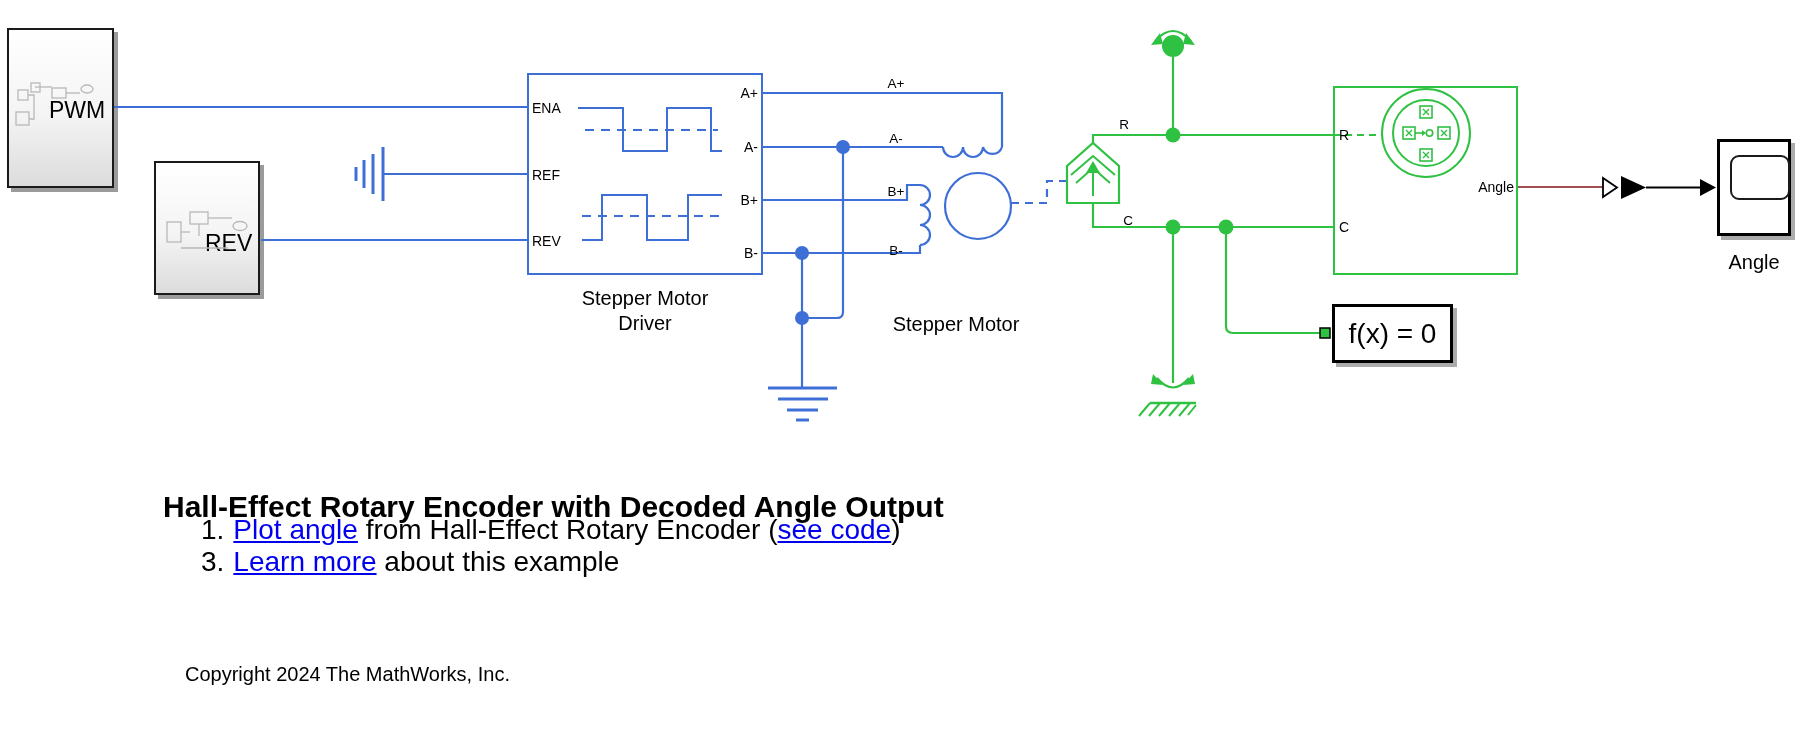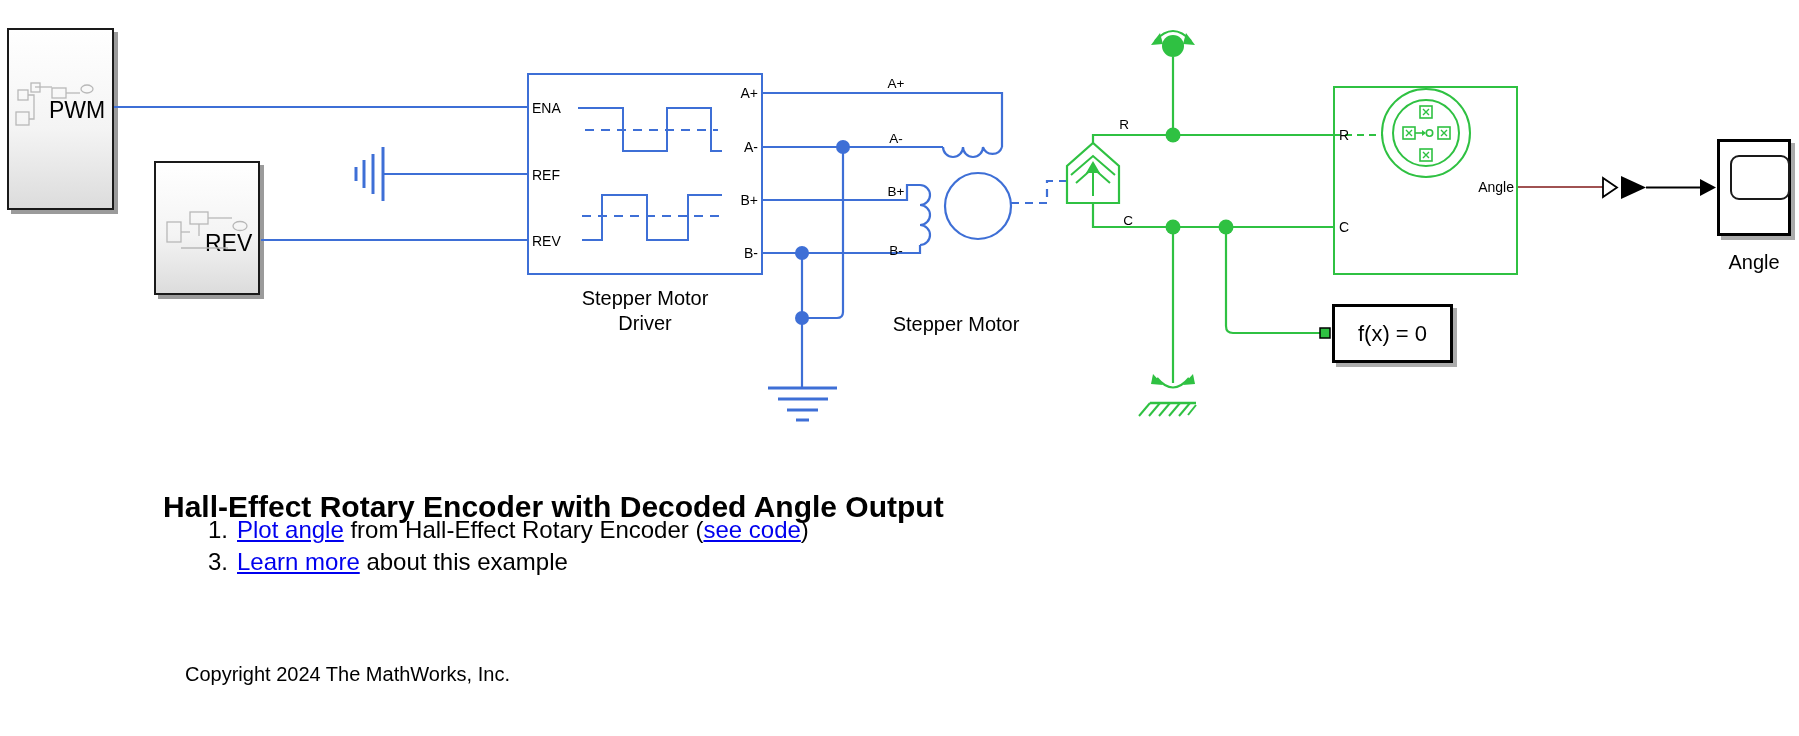--- a/index.html
+++ b/index.html
@@ -10,33 +10,33 @@
           border:2px solid #1a1a1a;box-shadow:4px 4px 0 #9b9b9b;}
   .subsys .lbl{position:absolute;font-size:23px;color:#000;white-space:nowrap;}
   .simscape-blue{background:#fff;border:2px solid #3e6fd6;}
   .simscape-green{background:#fff;border:2px solid #2fc142;}
   .hardblk{background:#fff;border:3px solid #000;box-shadow:4px 4px 0 #ababab;}
   .plabel{position:absolute;font-size:14px;color:#000;z-index:3;white-space:nowrap;}
   .wlabel{position:absolute;font-size:13.5px;color:#000;z-index:3;width:30px;text-align:center;}
   .blklabel{position:absolute;font-size:20px;line-height:25px;color:#000;text-align:center;z-index:3;}
   svg#wires{position:absolute;left:0;top:0;z-index:2;pointer-events:none;}
   #title{position:absolute;left:163px;top:450px;font-size:30px;font-weight:bold;color:#000;white-space:nowrap;z-index:3;margin-top:40px;}
-  #notes{position:absolute;left:208px;top:514px;font-size:24px;line-height:31.5px;color:#000;z-index:3;}
+  #notes{position:absolute;left:201px;top:514px;font-size:28px;line-height:31.5px;color:#000;z-index:3;}
   #notes .num{margin-right:9px;}
   #notes a{color:#0000EE;text-decoration:underline;cursor:pointer;}
   #copyright{position:absolute;left:185px;top:663px;font-size:20px;color:#000;z-index:3;white-space:nowrap;}
   #scope-screen{position:absolute;left:10px;top:13px;width:56px;height:41px;border:2px solid #1a1a1a;border-radius:9px;background:#fff;}
-  #solver-blk{display:flex;align-items:center;justify-content:center;font-size:22px;color:#000;}
+  #solver-blk{display:flex;align-items:center;justify-content:center;font-size:28px;color:#000;}
 </style>
 </head>
 <body>
 
 <div id="canvas">
 
-  <div class="blk subsys" style="left:7px;top:28px;width:107px;height:182px;">
+  <div class="blk subsys" style="left:7px;top:28px;width:107px;height:160px;">
     <span class="lbl" style="left:40px;top:67px;">PWM</span>
   </div>
 
   <div class="blk subsys" style="left:154px;top:161px;width:106px;height:134px;">
     <span class="lbl" style="left:49px;top:67px;">REV</span>
   </div>
 
   <div class="blk simscape-blue" style="left:527px;top:73px;width:236px;height:202px;"></div>
 
   <div class="blk simscape-green" style="left:1333px;top:86px;width:185px;height:189px;"></div>

